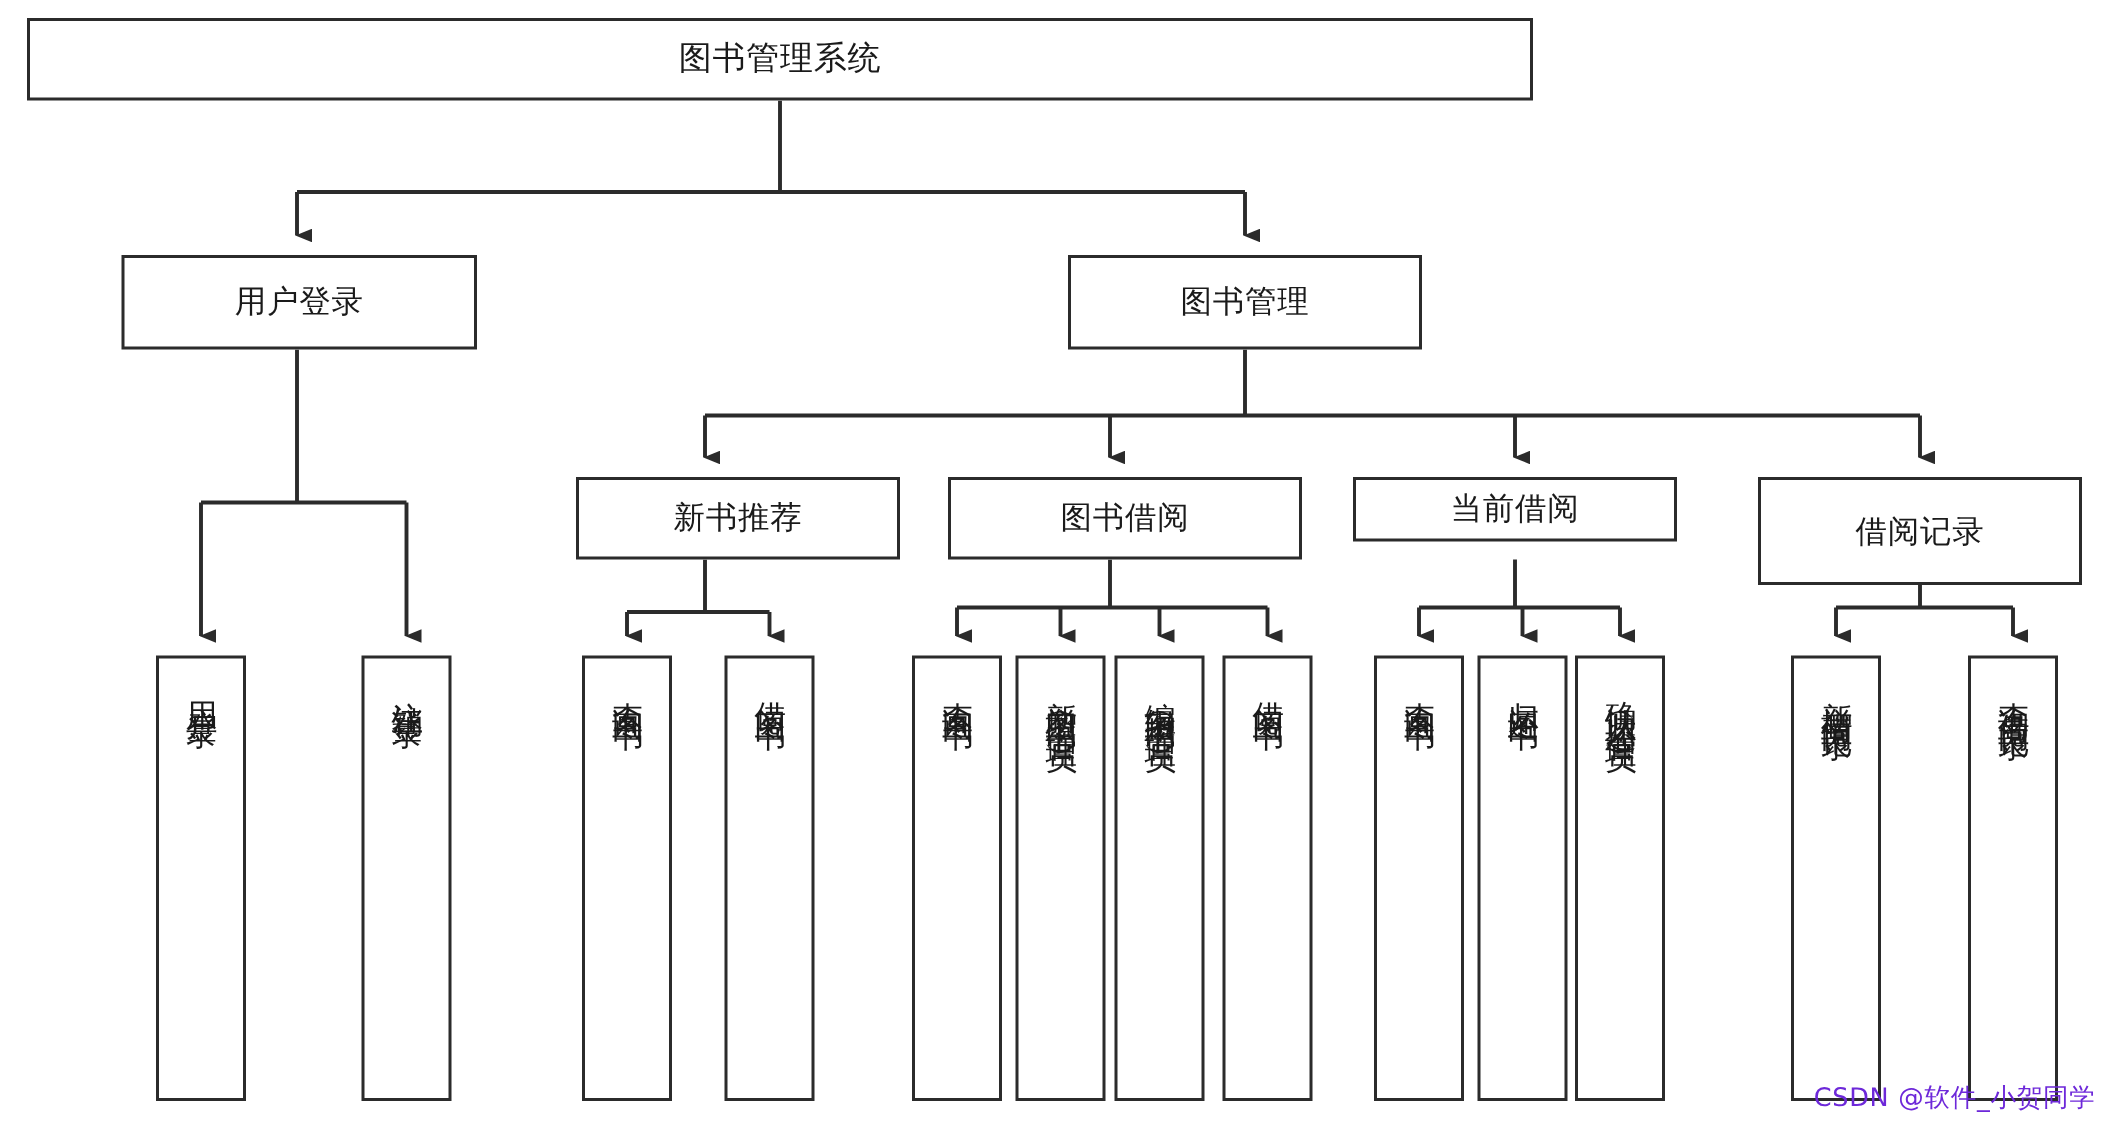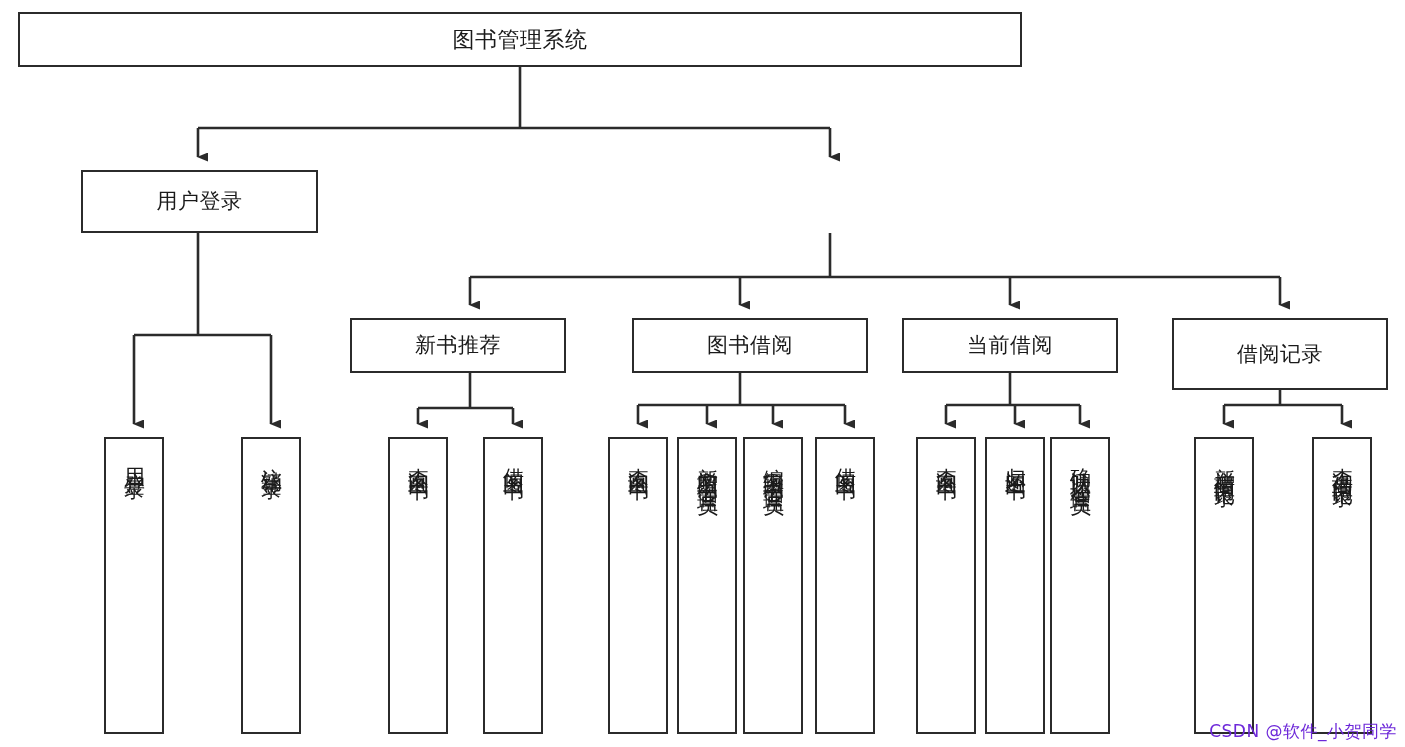--- a/index.html
+++ b/index.html
@@ -130,28 +130,31 @@
     </g>
   </svg>
 
   <div class="node h-node root" style="left: 18px; top: 12px; width: 1004px; height: 55px;">
     <span class="node-label">图书管理系统</span>
   </div>
 
   <div class="node h-node" style="left: 81px; top: 170px; width: 237px; height: 63px;">
     <span class="node-label">用户登录</span>
   </div>
-
-  <div class="node h-node" style="left: 350px; top: 318px; width: 216px; height: 55px;">
+  <div class="node h-node" style="left: 712px; top: 170px; width: 236px; height: 63px;">
+    <span class="node-label">图书管理</span>
+  </div>
+
+  <div class="node h-node" style="left: 384px; top: 318px; width: 216px; height: 55px;">
     <span class="node-label">新书推荐</span>
   </div>
   <div class="node h-node" style="left: 632px; top: 318px; width: 236px; height: 55px; font-family: Liberation Serif, serif;">
     <span class="node-label">图书借阅</span>
   </div>
-  <div class="node h-node" style="left: 902px; top: 318px; width: 216px; height: 55px;">
+  <div class="node h-node" style="left: 902px; top: 318px; width: 216px; height: 43px;">
     <span class="node-label">当前借阅</span>
   </div>
   <div class="node h-node" style="left: 1172px; top: 318px; width: 216px; height: 72px;">
     <span class="node-label">借阅记录</span>
   </div>
 
   <div class="node v-node" style="left: 104px; top: 437px; width: 60px; height: 297px;">
     <span class="node-label">用户登录</span>
   </div>
   <div class="node v-node" style="left: 241px; top: 437px; width: 60px; height: 297px;">

